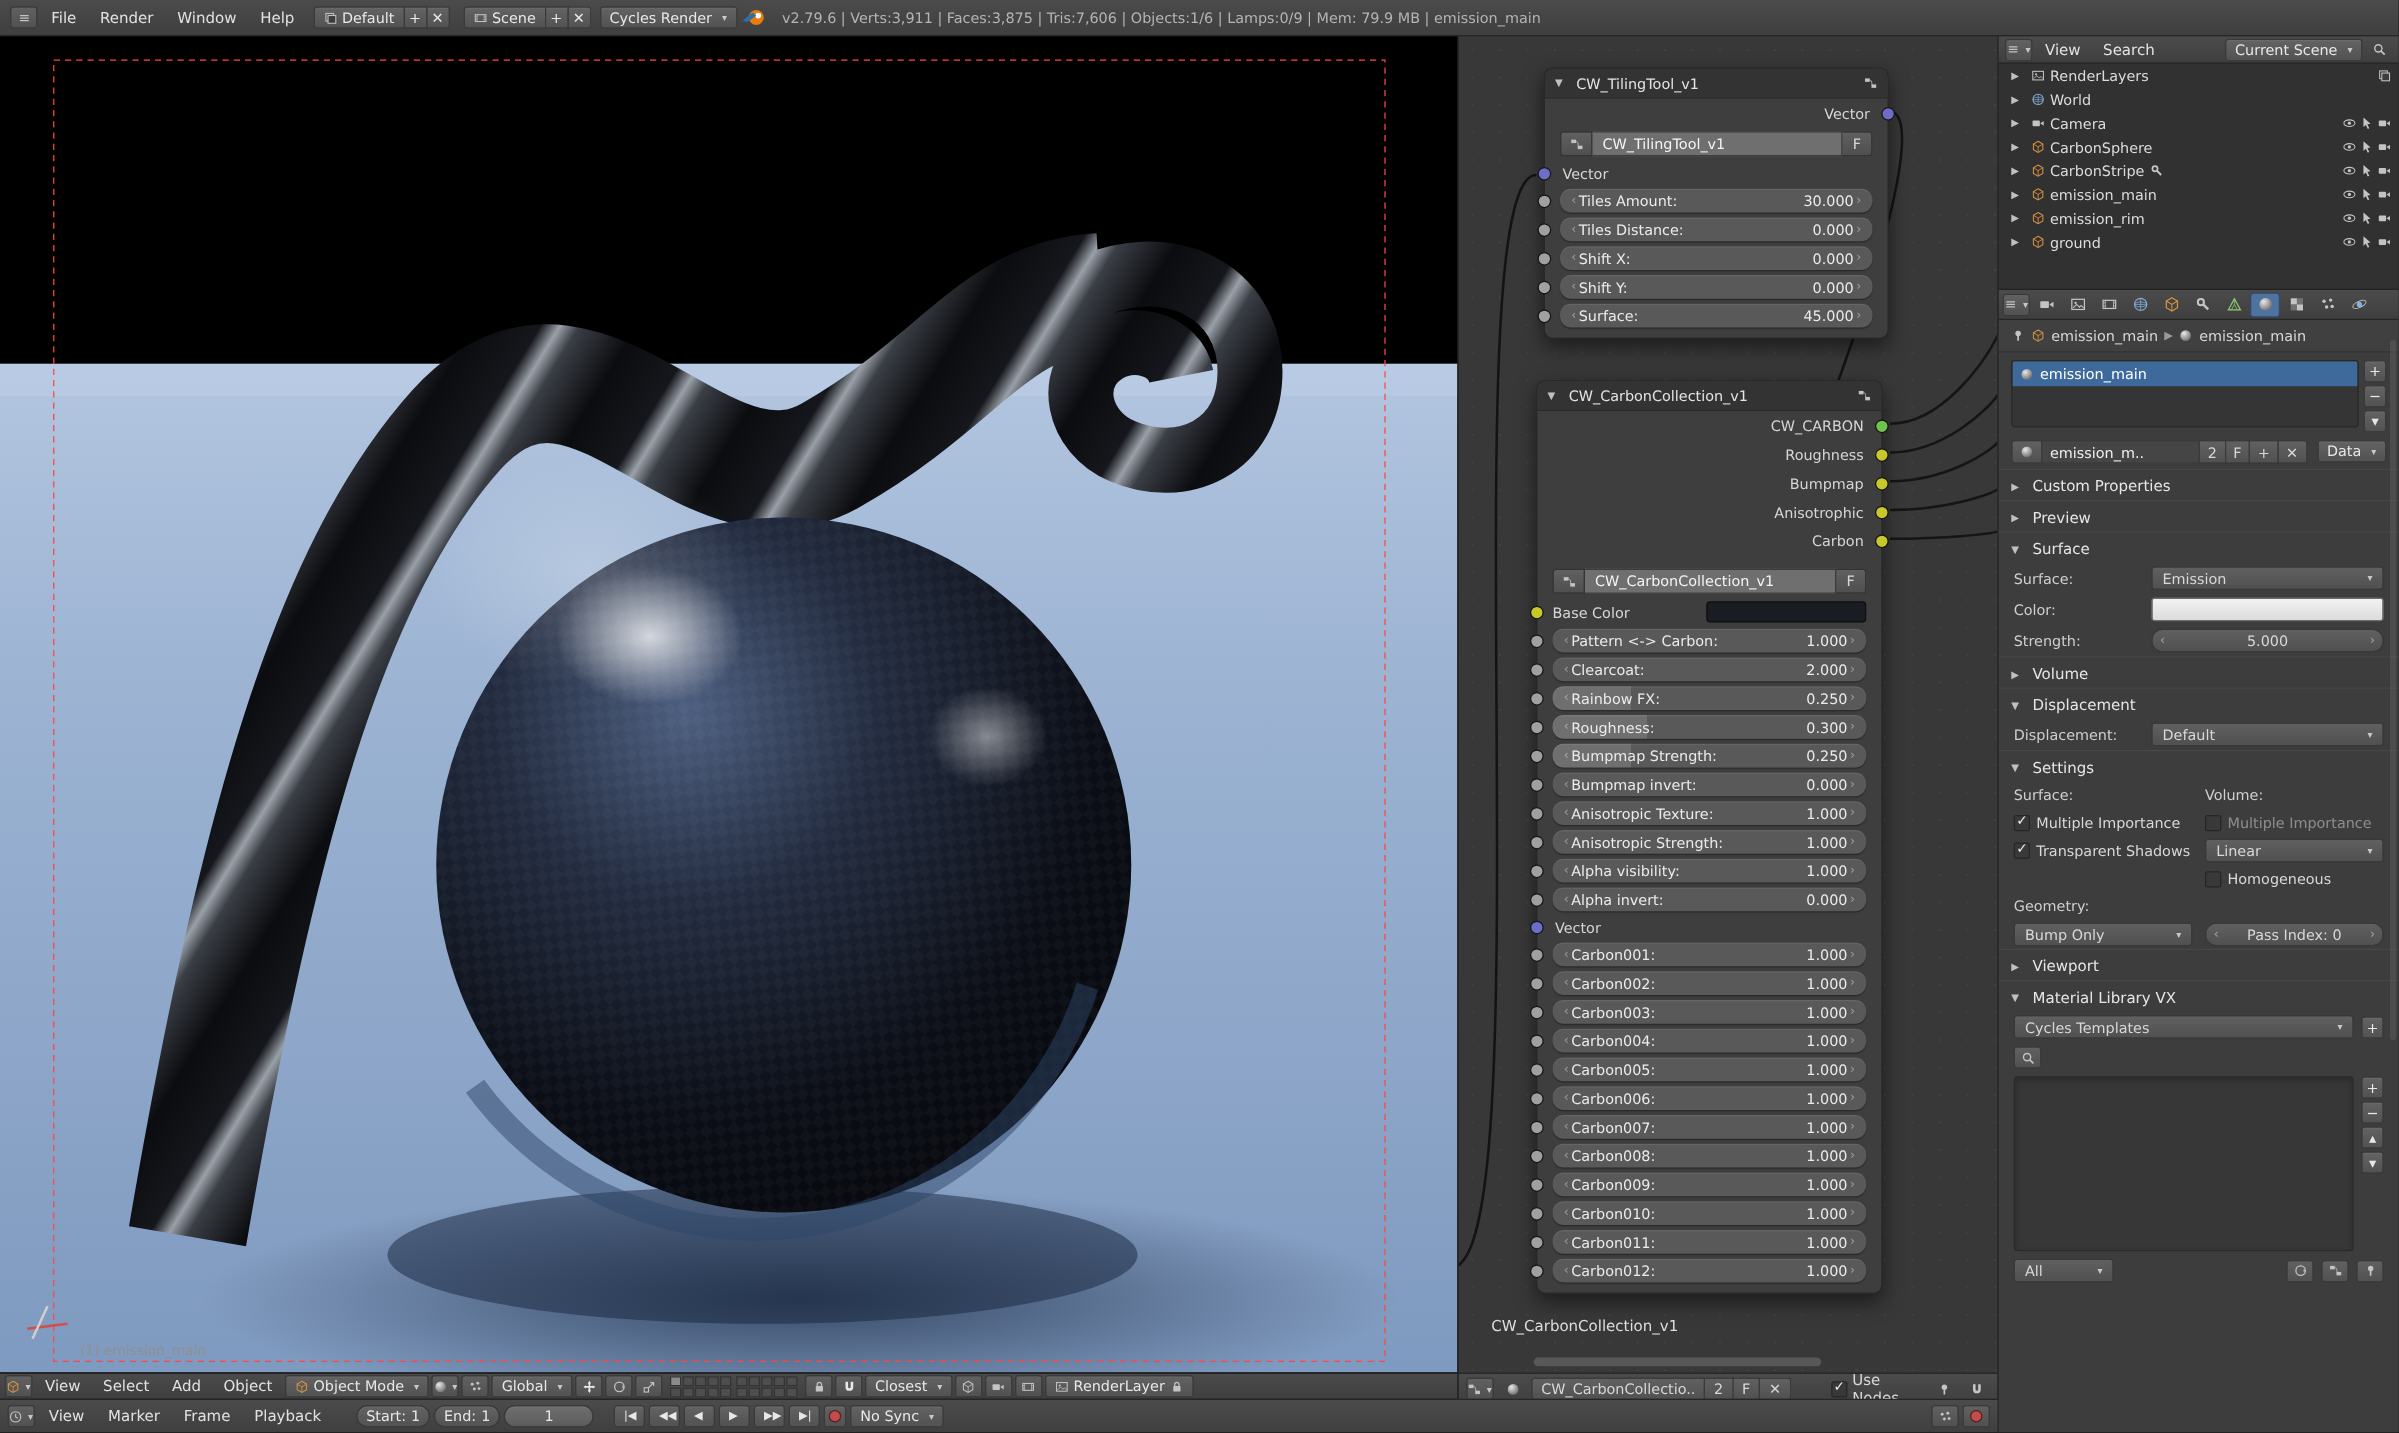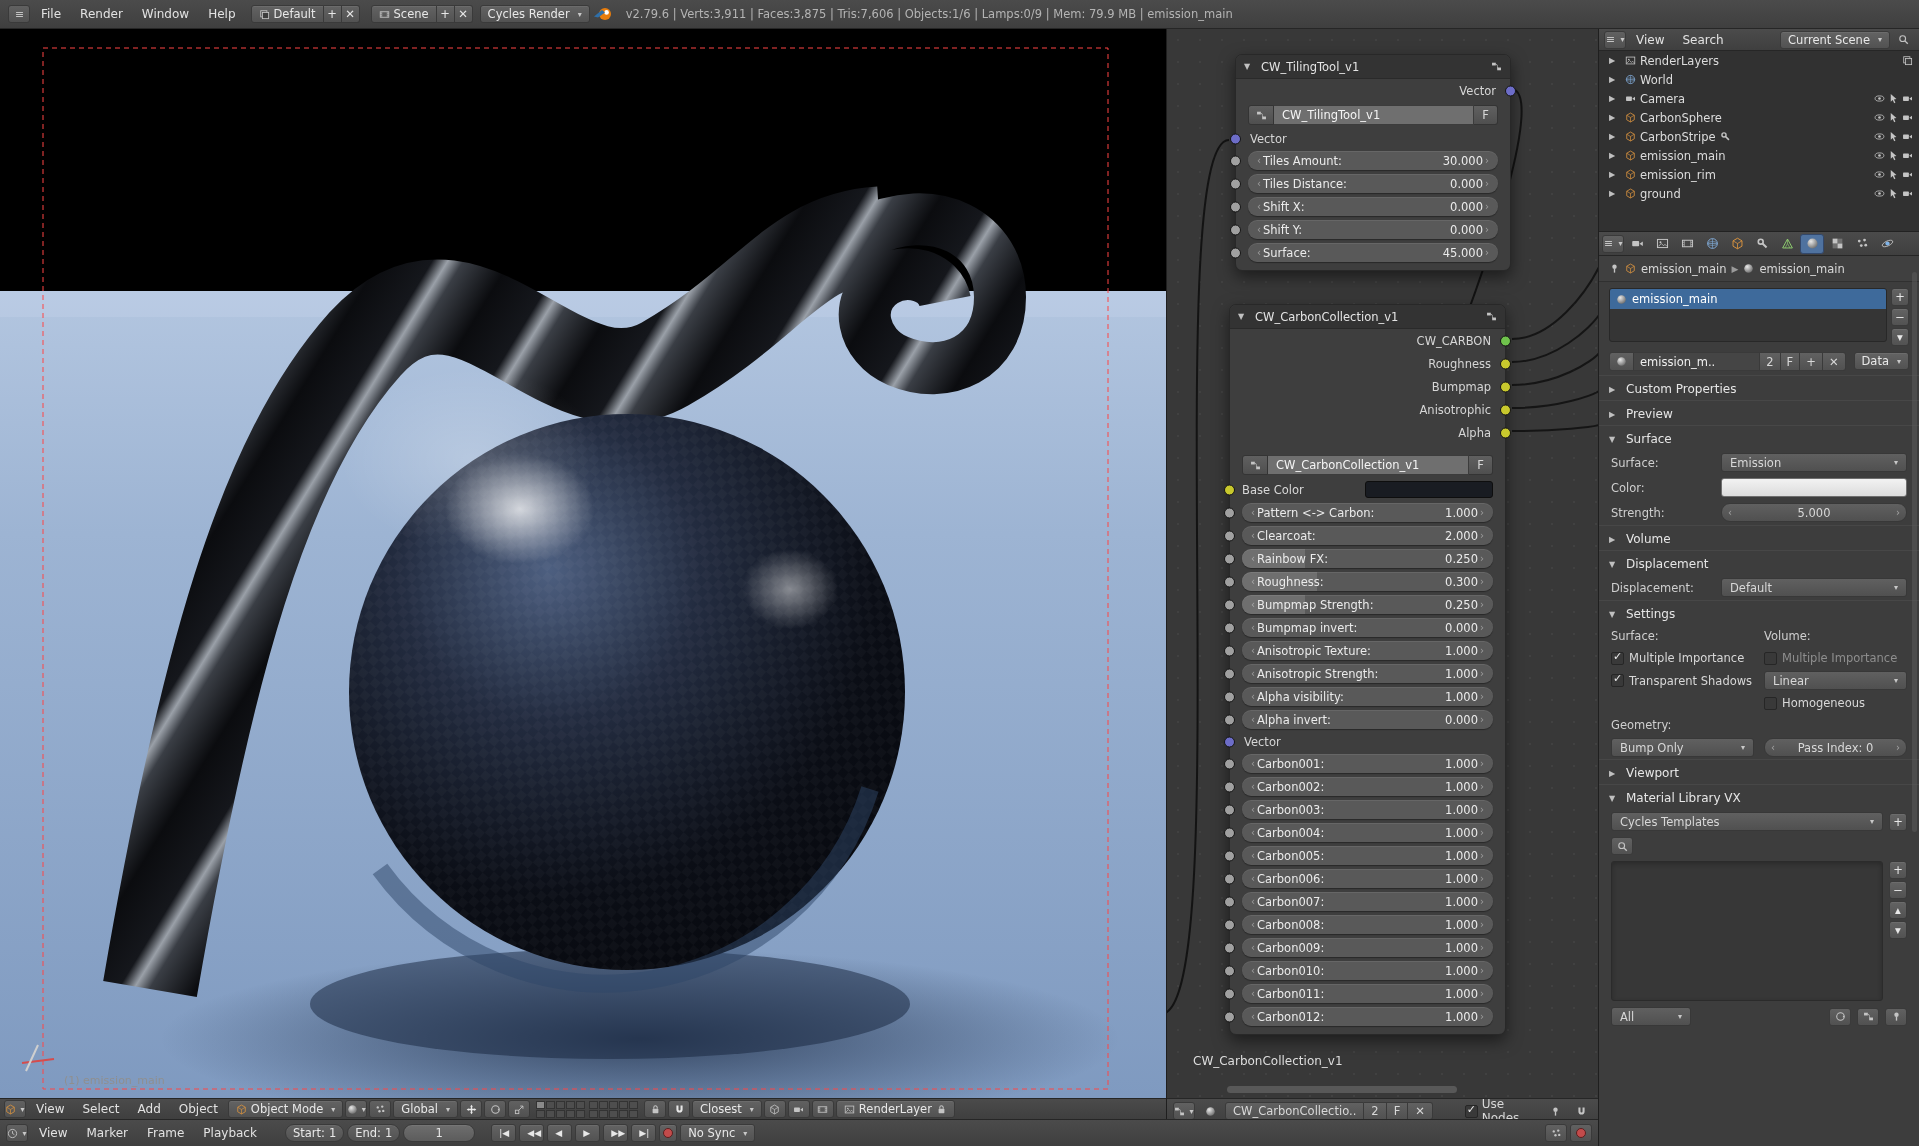--- a/index.html
+++ b/index.html
@@ -530,21 +530,21 @@
           </div>
         <div class="nout">
             <span>Bumpmap</span>
             <span class="sock r sk-col"></span>
           </div>
         <div class="nout">
             <span>Anisotrophic</span>
             <span class="sock r sk-col"></span>
           </div>
         <div class="nout">
-            <span>Alpha</span>
+            <span>Carbon</span>
             <span class="sock r sk-col"></span>
           </div>
         <div style="height:8px"></div>
         <div class="nname">
           <span class="nbrowse">
               <svg class="ic sm">
                 <use href="#s-nodes"></use>
               </svg>
             </span>
           <span class="nntext">CW_CarbonCollection_v1</span>

